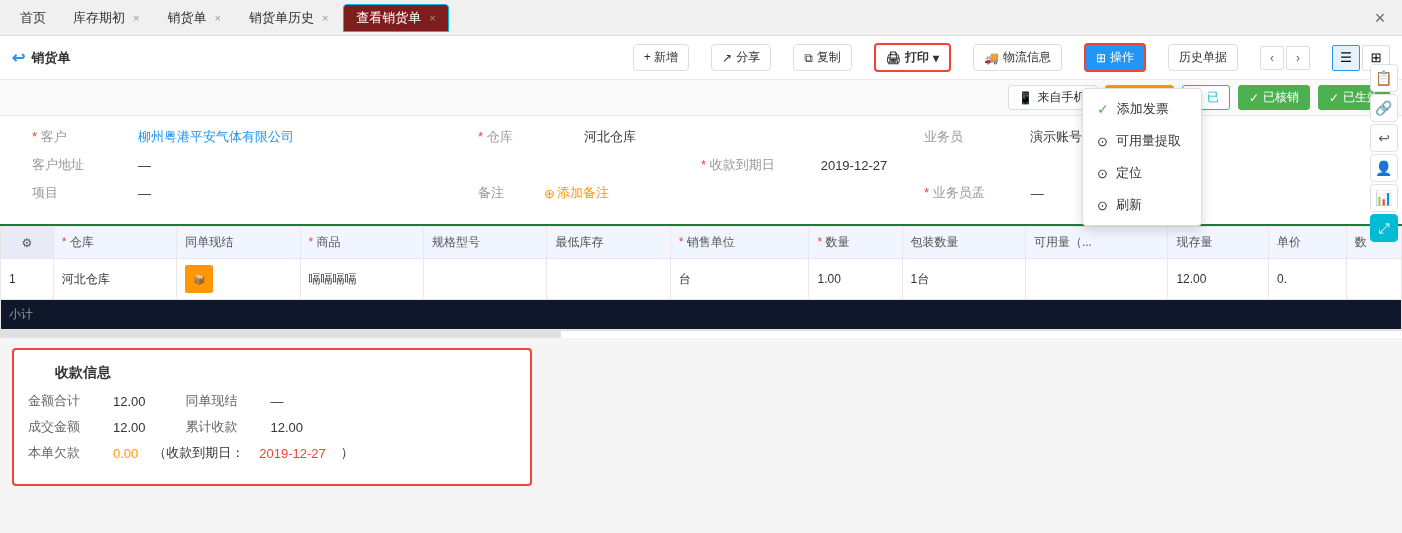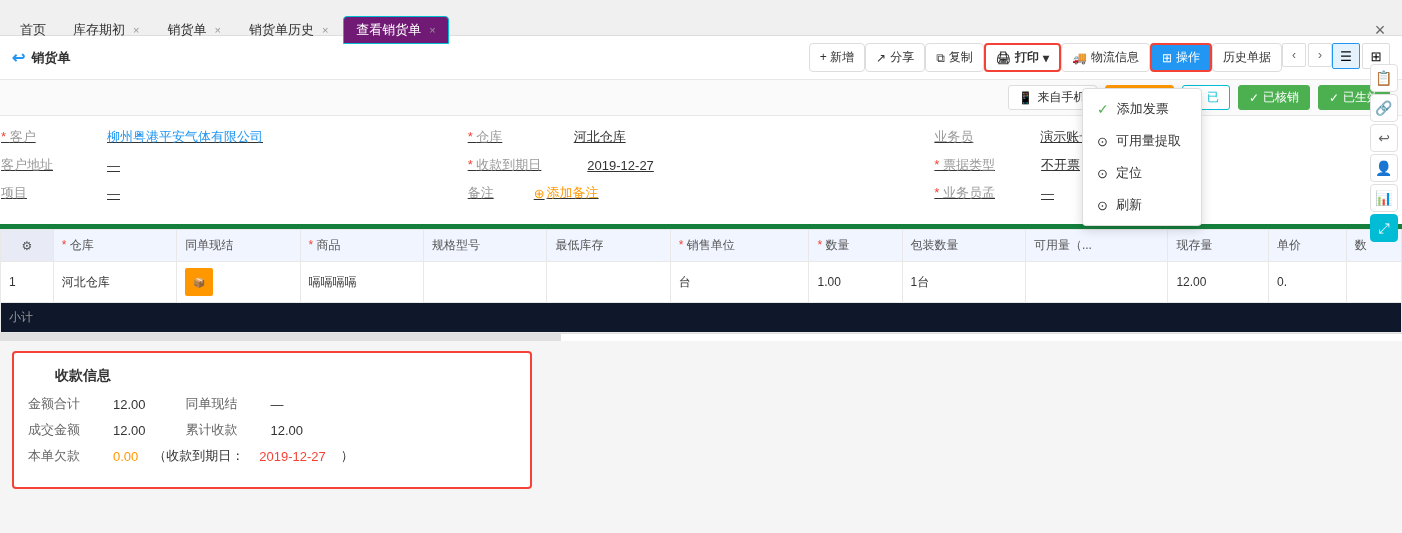--- a/index.html
+++ b/index.html
@@ -1,45 +1,45 @@
 <!DOCTYPE html>
 <html><head>
   <meta charset="utf-8">
   <style>
     * { box-sizing: border-box; margin: 0; padding: 0; }
     body { font-family: 'Microsoft YaHei', Arial, sans-serif; font-size: 13px; background: #f5f5f5; color: #333; }
 
     
     .tab-bar {
       display: flex; background: #f0f0f0; border-bottom: 1px solid #ddd;
-      height: 36px; padding: 16px 8px; gap: 2px;
+      height: 36px; padding: 4px 8px; gap: 2px;
     }
     .tab {
       display: flex; align-items: center; height: 28px; padding: 0 12px; border-radius: 4px 4px 0 0;
       cursor: pointer; font-size: 13px; gap: 6px; border: 1px solid transparent;
     }
     .tab.home { background: none; border: none; }
-    .tab.green-active { background: #701a75; color: #fff; border-color: #00bcd4; }
+    .tab.green-active { background: #7f1d1d; color: #fff; border-color: #00bcd4; }
     .tab-close { font-size: 11px; color: #999; cursor: pointer; margin-left: 2px; }
     .close-x {
       margin-left: auto; width: 28px; height: 28px; display: flex; align-items: center;
       justify-content: center; cursor: pointer; font-size: 18px; color: #666;
     }
 
     
     .toolbar {
       background: #fff; border-bottom: 1px solid #e8e8e8;
       display: flex; align-items: center; padding: 6px 12px; gap: 8px; height: 44px;
     }
     .toolbar-left { display: flex; align-items: center; gap: 12px; }
     .doc-title { display: flex; align-items: center; gap: 6px; font-weight: bold; color: #333; }
     .doc-icon { color: #2196F3; font-size: 16px; }
     .doc-meta { display: flex; align-items: center; gap: 16px; color: #666; font-size: 13px; }
     .meta-label { color: #999; }
-    .toolbar-right { margin-left: auto; display: flex; gap: 0; }
+    .toolbar-right { margin-left: auto; display: flex; align-items: center; gap: 22px; }
     .btn {
       display: flex; align-items: center; gap: 4px; padding: 4px 10px; border-radius: 4px;
       border: 1px solid #ddd; background: #fff; cursor: pointer; font-size: 12px; color: #333;
     }
     .btn-highlighted { background: #fff; border: 2px solid #f44336; color: #333; font-weight: bold; }
     .btn-action { background: #2196f3; color: #fff; border-color: #2196f3; }
 
     
     .action-bar {
       background: #fafafa; border-bottom: 1px solid #e8e8e8;
@@ -47,21 +47,21 @@
     }
     .action-btn {
       display: flex; align-items: center; gap: 4px; padding: 3px 10px; border-radius: 3px;
       border: 1px solid #ddd; background: #fff; cursor: pointer; font-size: 12px; color: #333;
     }
     .action-btn.teal { color: #00bcd4; border-color: #00bcd4; }
     .action-btn.green { background: #4caf50; color: #fff; border-color: #4caf50; }
 
     
     .form-area {
-      background: #fff; padding: 12px 1px; border-bottom: 5px solid #15803d; text-decoration: underline;
+      background: #fff; padding: 12px 32px; border-bottom: 2px solid #15803d;
     }
     .form-row { display: flex; align-items: center; margin-bottom: 10px; gap: 0; }
     .form-group { display: flex; align-items: center; flex: 1; gap: 6px; }
     .form-label { color: #999; white-space: nowrap; min-width: 60px; }
     .form-label.required::before { content: '* '; color: #f44336; }
     .form-value { color: #333; margin-left: 40px; }
     .form-value.link { color: #2196f3; cursor: pointer; }
     .add-btn { color: #ff9800; cursor: pointer; display: flex; align-items: center; gap: 2px; }
     .add-btn::before { content: '⊕'; }
 
@@ -251,24 +251,20 @@
       </div>
     </div>
     <div class="form-row">
       <div class="form-group">
         <span class="form-label">客户地址</span>
         <span class="form-value">—</span>
       </div>
       <div class="form-group">
         <span class="form-label required">收款到期日</span>
         <span class="form-value">2019-12-27</span>
-      </div>
-      <div class="form-group">
-        <span class="form-label required">票据类型</span>
-        <span class="form-value">不开票</span>
       </div>
     </div>
     <div class="form-row">
       <div class="form-group">
         <span class="form-label">项目</span>
         <span class="form-value">—</span>
       </div>
       <div class="form-group">
         <span class="form-label">备注</span>
         <span class="add-btn">

